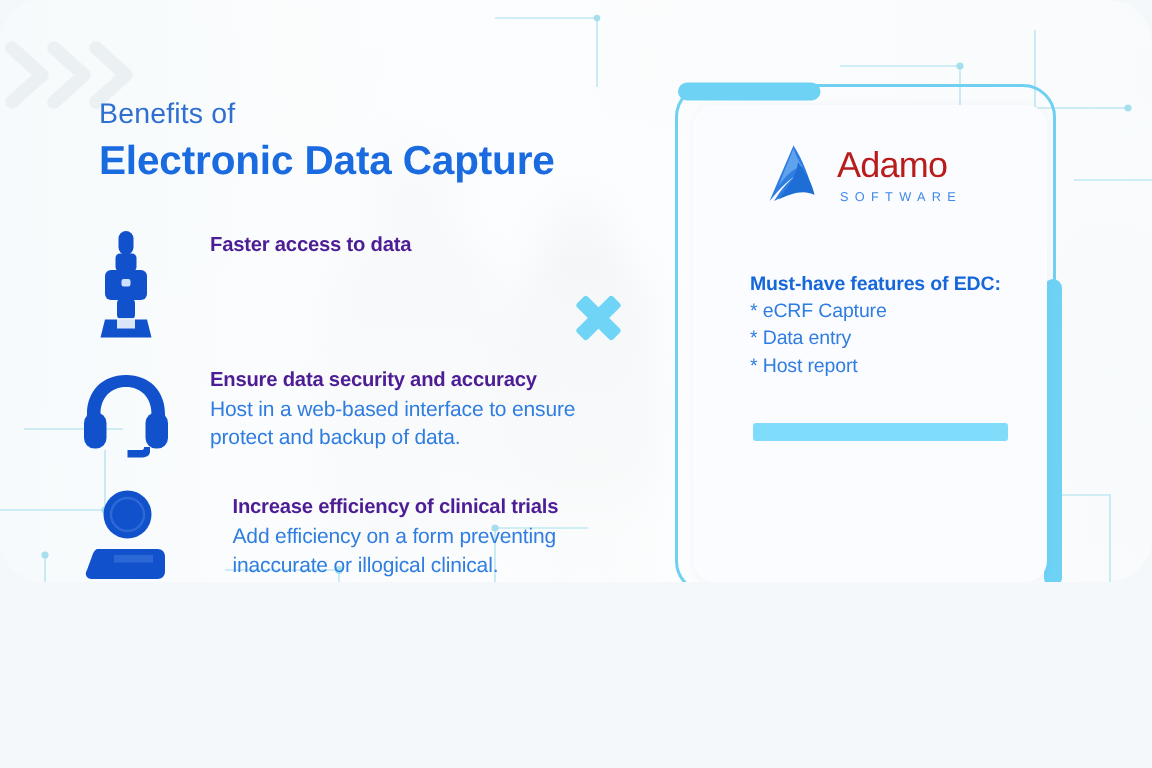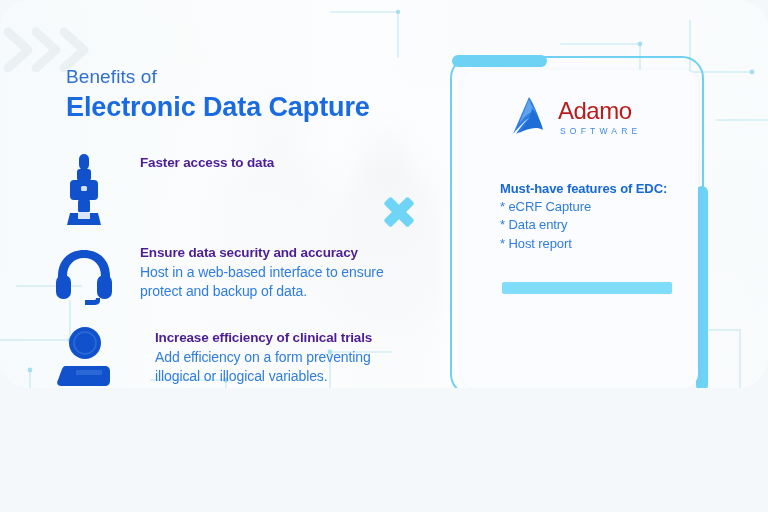--- a/index.html
+++ b/index.html
@@ -218,21 +218,21 @@
         <circle cx="29" cy="17" r="16"></circle>
         <circle cx="29" cy="17" r="11" fill="none" stroke="#4a7fe0" stroke-width="1.6" opacity=".5"></circle>
         <path d="M9 40 h40 c3 0 5 2 5 5 v10 c0 3 -2 5 -5 5 H5 c-3 0 -5 -3 -3 -6 l4 -11 c1 -2 2 -3 3 -3 z"></path>
         <path d="M20 44 h26 v5 H20 z" fill="#5f8fe8" opacity=".35"></path>
       </g>
     </svg>
     <div class="b-text" style="left:155px;top:330px;width:310px;">
       <div class="b-head">Increase efficiency of clinical trials</div>
       <div class="b-body">
         <div>Add efficiency on a form preventing</div>
-        <div>illogical or illogical variables.</div>
+        <div>inaccurate or illogical clinical.</div>
       </div>
     </div>
   </div>
 
   <svg class="xmark" style="left:380px;top:193px;" width="38" height="38" viewBox="0 0 38 38">
     <g transform="rotate(45 19 19)">
       <rect x="14" y="2" width="10" height="34" rx="2" fill="#6fd4f6"></rect>
       <rect x="2" y="14" width="34" height="10" rx="2" fill="#6fd4f6"></rect>
     </g>
   </svg>

